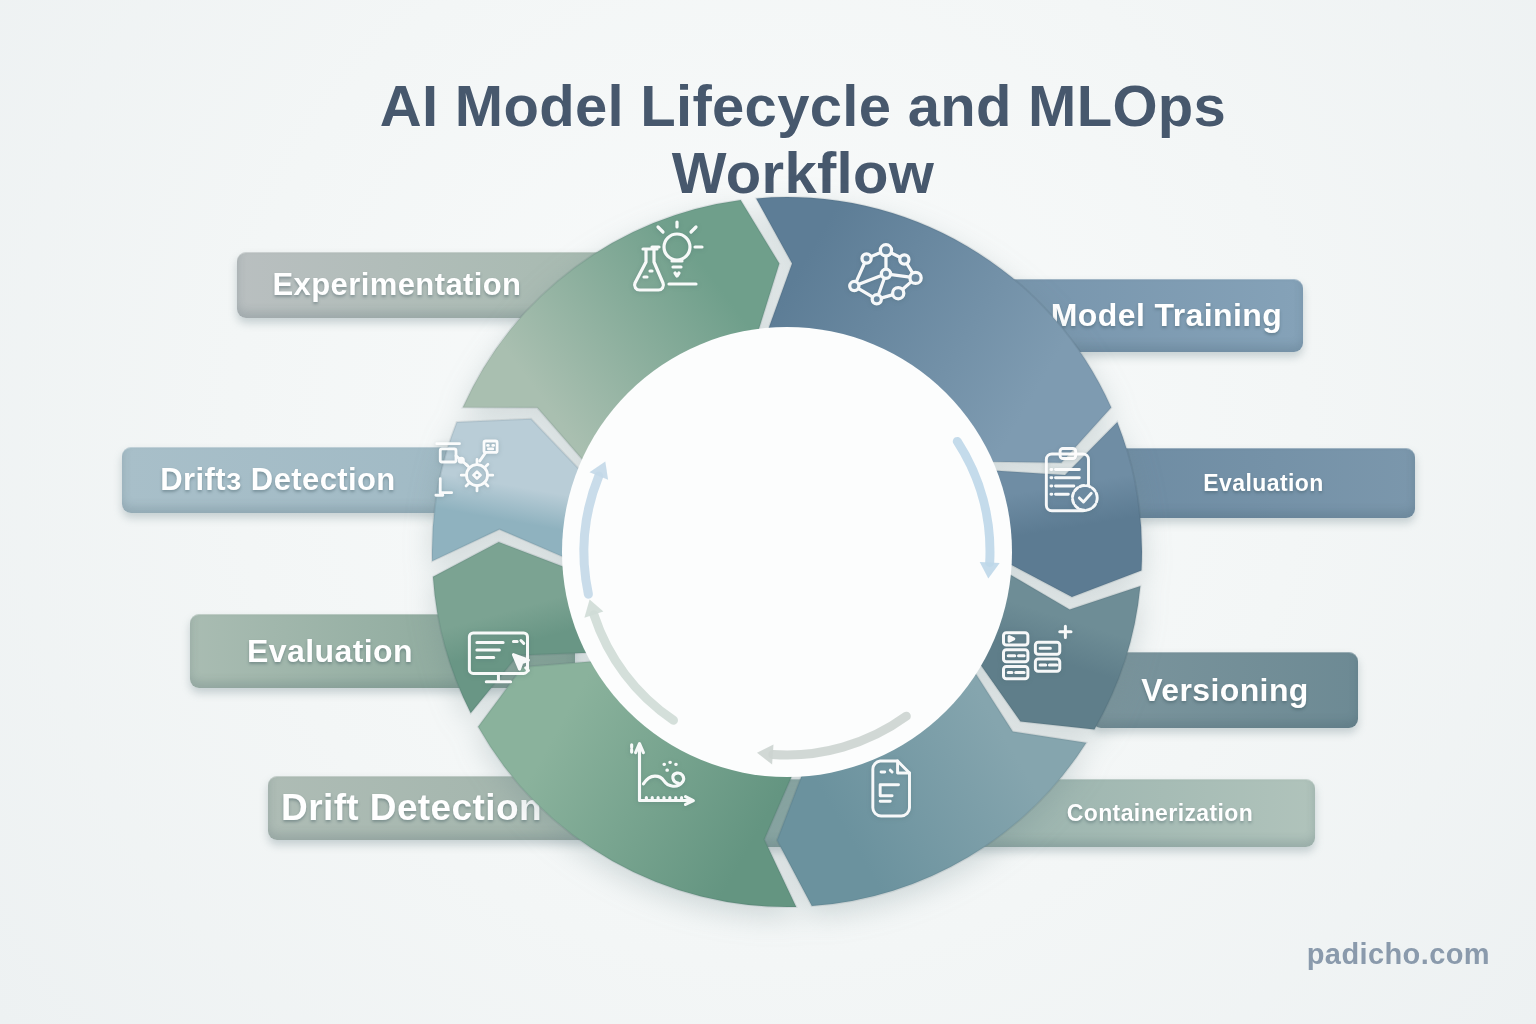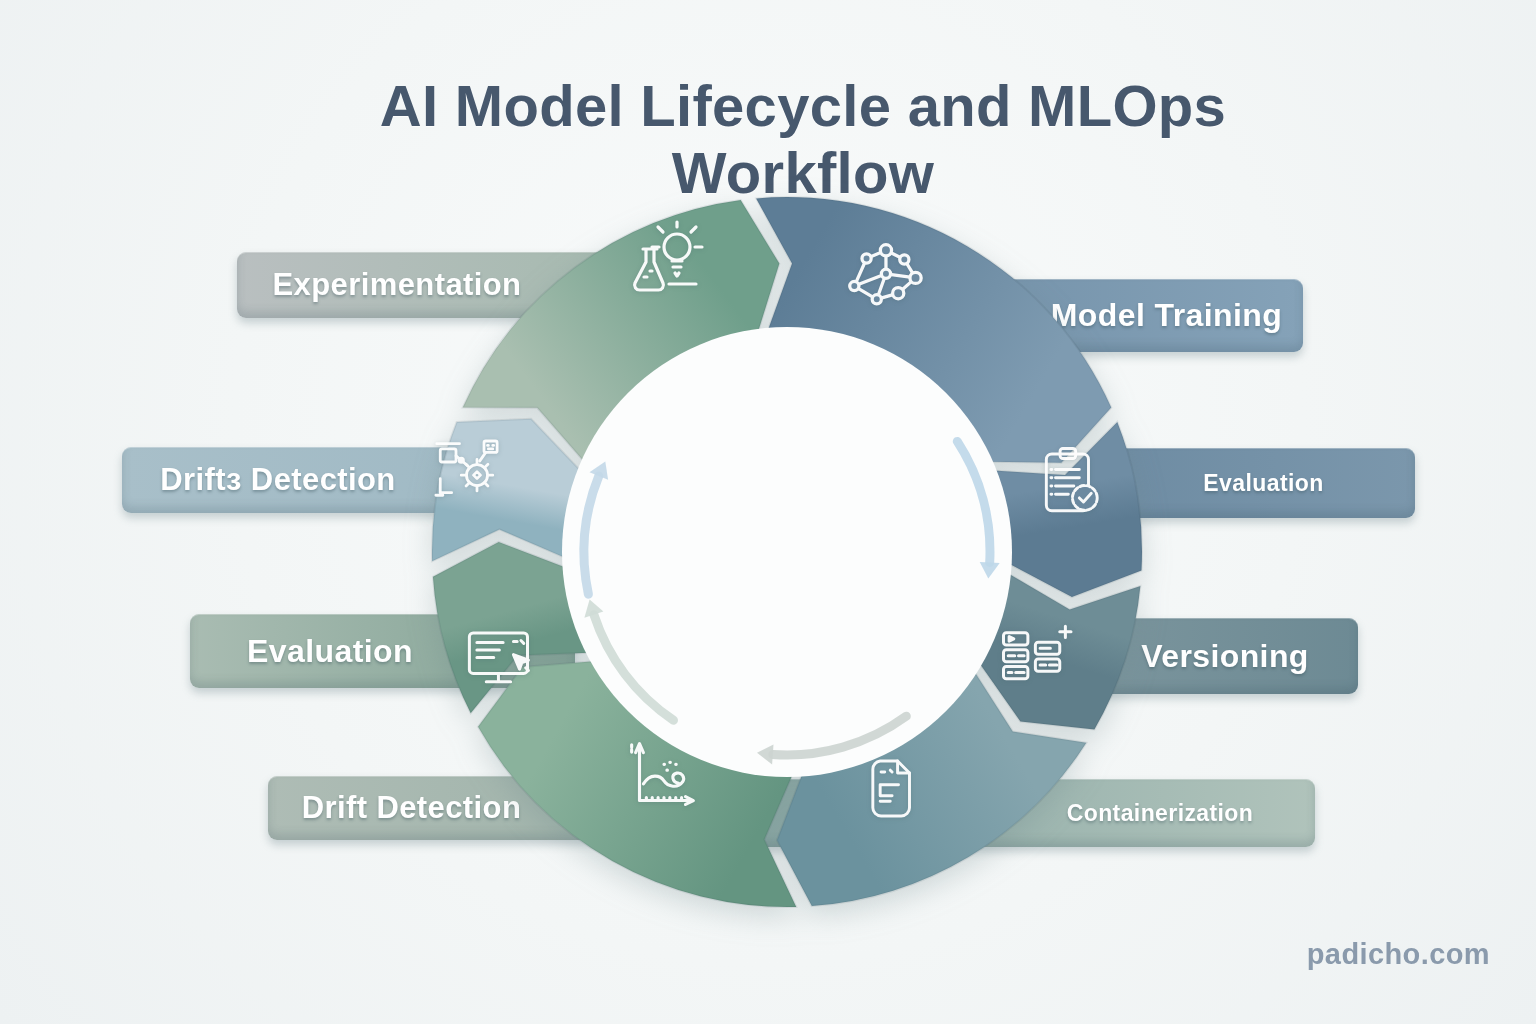--- a/index.html
+++ b/index.html
@@ -42,28 +42,28 @@
   <div id="bars">
       <div class="stage-bar" style="left: 237px; top: 252px; width: 455px; height: 66px; background: linear-gradient(90deg, rgb(185, 191, 192), rgb(162, 185, 172)); padding-left: 0px; padding-right: 135px; box-sizing: border-box;">
         <span class="stage-label" style="font-size: 31px; color: rgb(255, 255, 255);">Experimentation</span>
       </div>
       <div class="stage-bar" style="left: 905px; top: 279px; width: 398px; height: 73px; background: linear-gradient(90deg, rgb(114, 144, 168), rgb(133, 162, 184)); padding-left: 125px; padding-right: 0px; box-sizing: border-box;">
         <span class="stage-label" style="font-size: 32px; color: rgb(255, 255, 255);">Model Training</span>
       </div>
       <div class="stage-bar" style="left: 1112px; top: 448px; width: 303px; height: 70px; background: linear-gradient(90deg, rgb(110, 140, 163), rgb(123, 151, 172)); padding-left: 0px; padding-right: 0px; box-sizing: border-box;">
         <span class="stage-label" style="font-size: 23px; color: rgb(255, 255, 255);">Evaluation</span>
       </div>
-      <div class="stage-bar" style="left: 1092px; top: 618px; width: 266px; height: 76px; background: linear-gradient(90deg, rgb(123, 149, 157), rgb(109, 138, 148)); padding-left: 0px; padding-right: 0px; box-sizing: border-box;">
+      <div class="stage-bar" style="left: 1092px; top: 652px; width: 266px; height: 76px; background: linear-gradient(90deg, rgb(123, 149, 157), rgb(109, 138, 148)); padding-left: 0px; padding-right: 0px; box-sizing: border-box;">
         <span class="stage-label" style="font-size: 32px; color: rgb(255, 255, 255);">Versioning</span>
       </div>
       <div class="stage-bar" style="left: 740px; top: 779px; width: 575px; height: 68px; background: linear-gradient(90deg, rgb(138, 168, 164), rgb(176, 195, 187)); padding-left: 265px; padding-right: 0px; box-sizing: border-box;">
         <span class="stage-label" style="font-size: 23px; color: rgb(255, 255, 255);">Containerization</span>
       </div>
       <div class="stage-bar" style="left: 268px; top: 776px; width: 482px; height: 64px; background: linear-gradient(90deg, rgb(174, 188, 181), rgb(155, 177, 167)); padding-left: 0px; padding-right: 195px; box-sizing: border-box;">
-        <span class="stage-label" style="font-size: 31px; color: rgb(255, 255, 255);">Drift Detection</span>
+        <span class="stage-label" style="font-size: 37px; color: rgb(255, 255, 255);">Drift Detection</span>
       </div>
       <div class="stage-bar" style="left: 190px; top: 614px; width: 385px; height: 74px; background: linear-gradient(90deg, rgb(169, 188, 178), rgb(132, 164, 150)); padding-left: 0px; padding-right: 105px; box-sizing: border-box;">
         <span class="stage-label" style="font-size: 32px; color: rgb(255, 255, 255);">Evaluation</span>
       </div>
       <div class="stage-bar" style="left: 122px; top: 447px; width: 418px; height: 66px; background: linear-gradient(90deg, rgb(168, 191, 201), rgb(159, 185, 196)); padding-left: 0px; padding-right: 106px; box-sizing: border-box;">
         <span class="stage-label" style="font-size: 31px; color: rgb(255, 255, 255);">Driftз Detection</span>
       </div>
     </div>
   <div id="ring-wrap"><svg width="1536" height="1024" viewBox="0 0 1536 1024">
         <defs>

